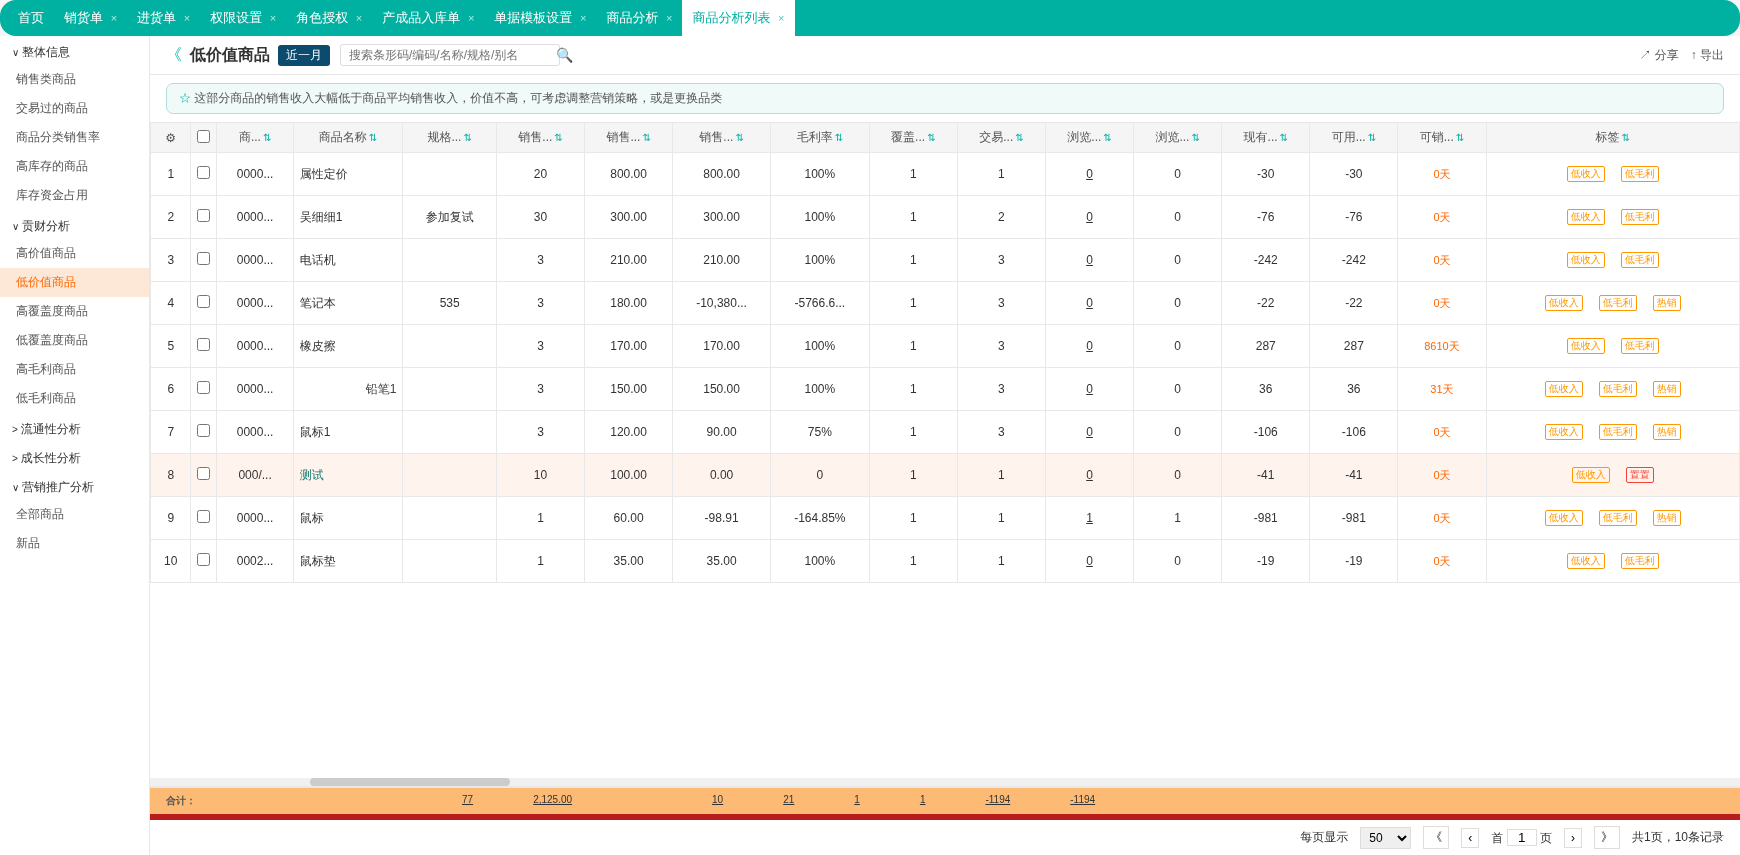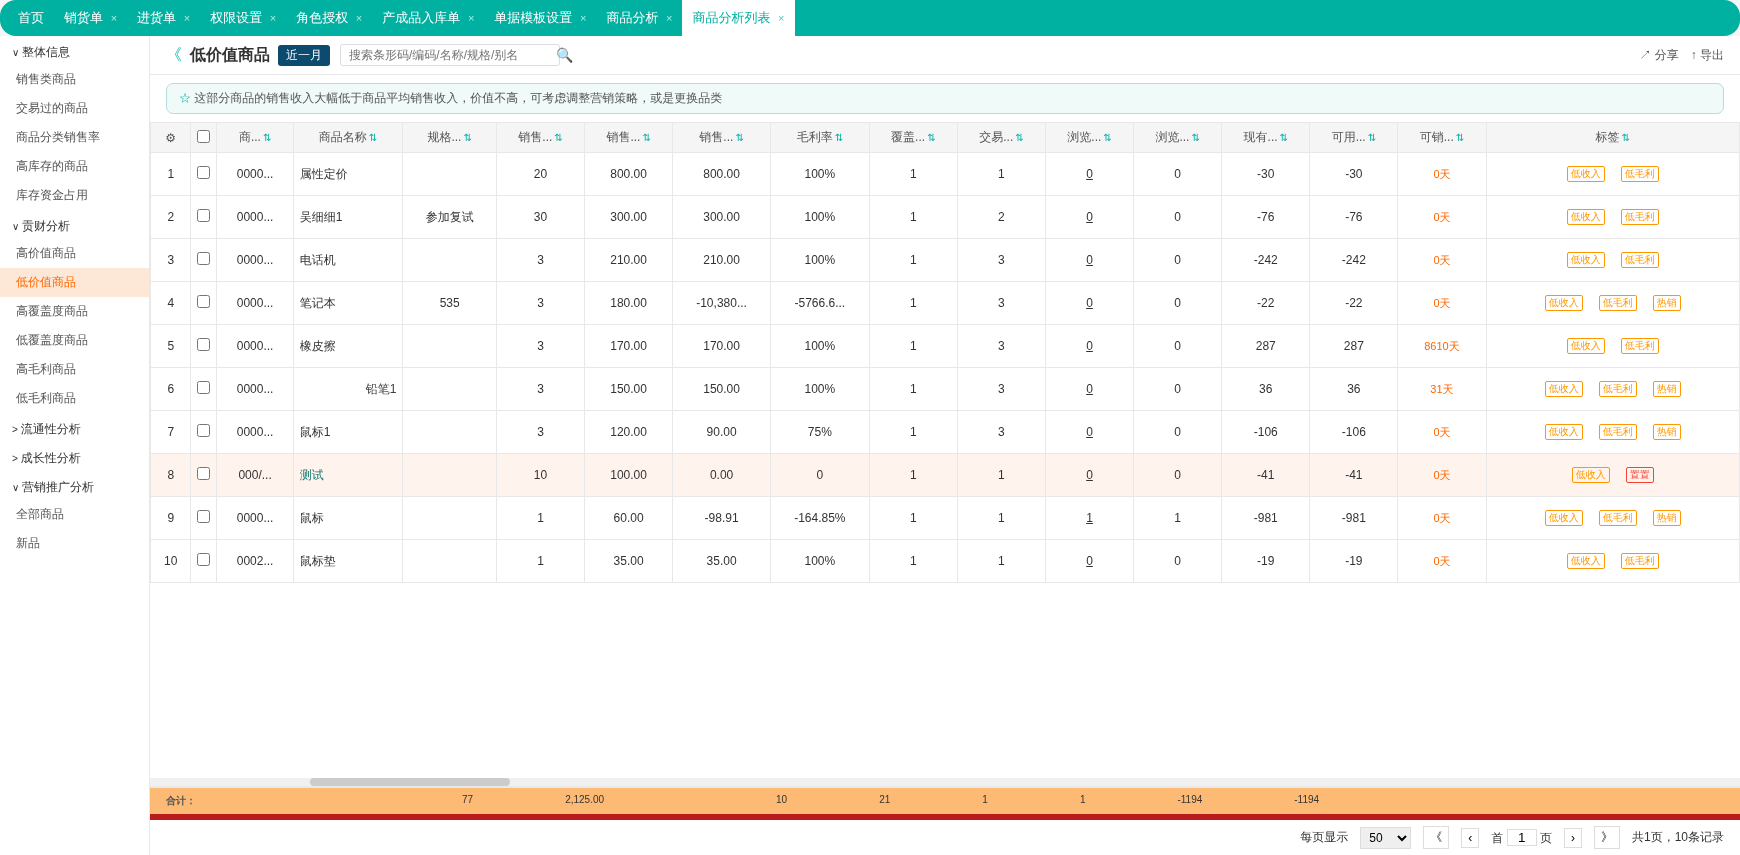--- a/index.html
+++ b/index.html
@@ -221,22 +221,23 @@
       border-top: 2px solid #e8e8e8;
       padding: 6px 16px;
       display: flex;
       align-items: flex-start;
       font-size: 10px;
       flex-shrink: 0;
     }
     .footer-label { color: #555; margin-right: 16px; font-weight: bold; }
     .footer-values {
       display: flex;
-      gap: 92px;
+      gap: 60px;
       flex: 1;
+      text-decoration: underline;
     }
 
     
     .bottom-bar {
       background: #fff;
       border-top: 6px solid #b91c1c;
       padding: 6px 16px;
       display: flex;
       align-items: center;
       justify-content: flex-end;

